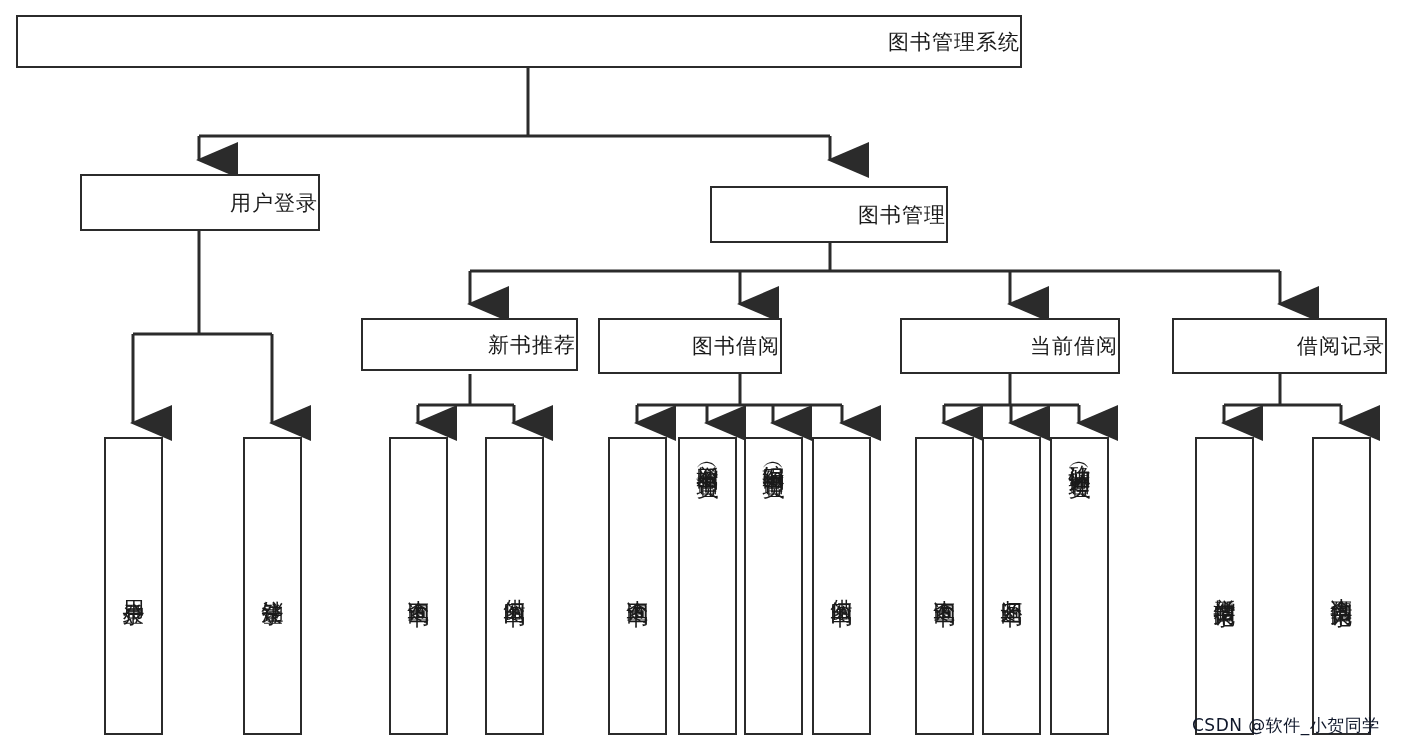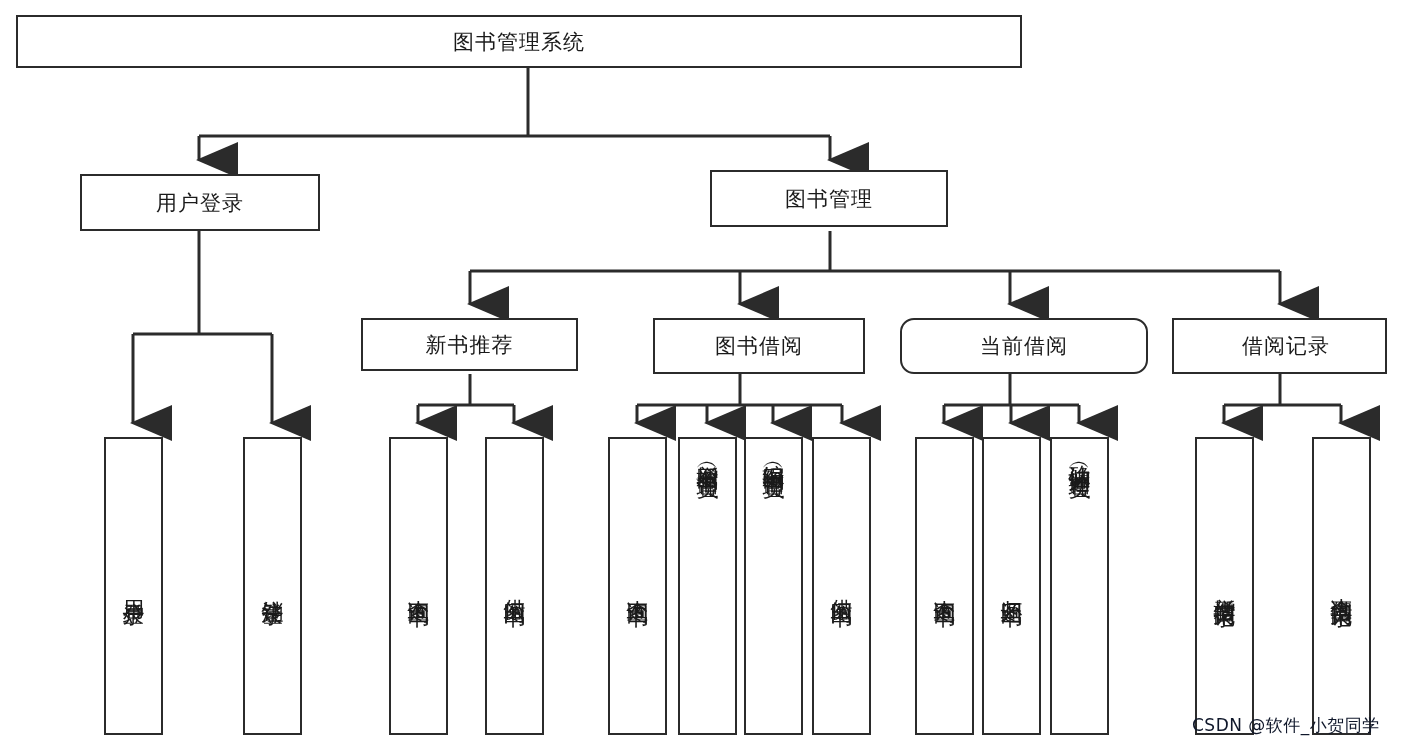--- a/index.html
+++ b/index.html
@@ -25,21 +25,21 @@
     height: 747px;
     pointer-events: none;
   }
   .node {
     position: absolute;
     box-sizing: border-box;
     border: 2px solid #2b2b2b;
     background: #ffffff;
     display: flex;
     align-items: center;
-    justify-content: center;
+    justify-content: flex-end;
     color: #1a1a1a;
   }
   .node.h {
     font-size: 21px;
     letter-spacing: 1px;
   }
   .node.v {
     writing-mode: vertical-rl;
     text-orientation: upright;
     align-items: center;
@@ -125,31 +125,31 @@
     </g>
   </svg>
 
   <div class="node h" style="left:16px; top:15px; width:1006px; height:53px;">
     <span class="lbl">图书管理系统</span>
   </div>
 
   <div class="node h" style="left:80px; top:174px; width:240px; height:57px;">
     <span class="lbl">用户登录</span>
   </div>
-  <div class="node h" style="left:710px; top:170px; width:238px; height:57px;">
+  <div class="node h" style="left:710px; top:186px; width:238px; height:57px;">
     <span class="lbl">图书管理</span>
   </div>
 
   <div class="node h" style="left:361px; top:318px; width:217px; height:53px;">
     <span class="lbl">新书推荐</span>
   </div>
-  <div class="node h" style="left:653px; top:318px; width:212px; height:56px;">
+  <div class="node h" style="left:598px; top:318px; width:184px; height:56px;">
     <span class="lbl">图书借阅</span>
   </div>
-  <div class="node h" style="left:900px; top:318px; width:248px; height:56px;border-radius:14px;">
+  <div class="node h" style="left:900px; top:318px; width:220px; height:56px;">
     <span class="lbl">当前借阅</span>
   </div>
   <div class="node h" style="left:1172px; top:318px; width:215px; height:56px;padding-left:13px;">
     <span class="lbl">借阅记录</span>
   </div>
 
   <div class="node v mid" style="left:104px; top:437px; width:59px; height:298px;">
     <span class="lbl">用户登录</span>
   </div>
   <div class="node v mid" style="left:243px; top:437px; width:59px; height:298px;">

